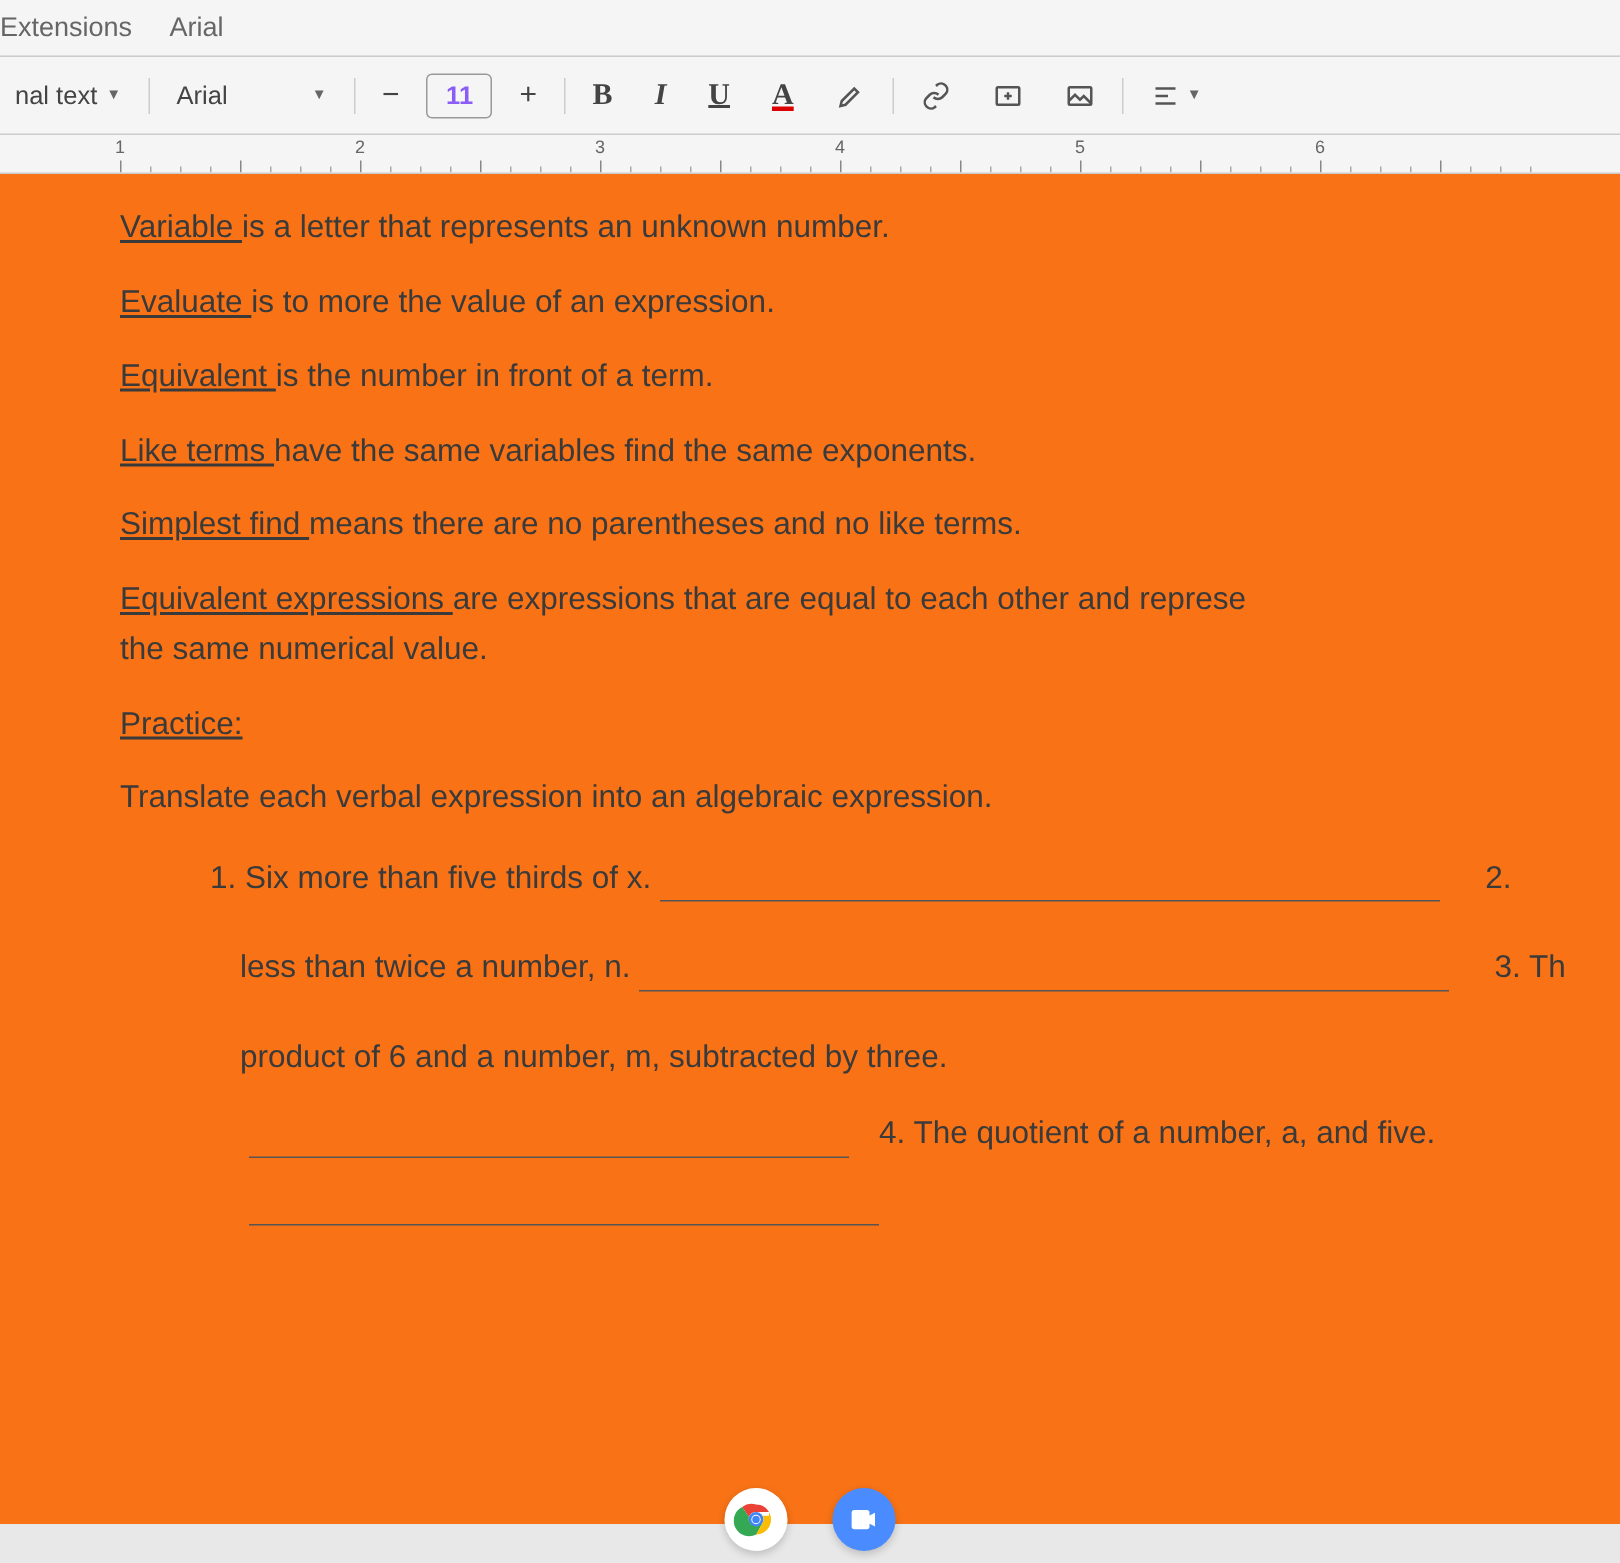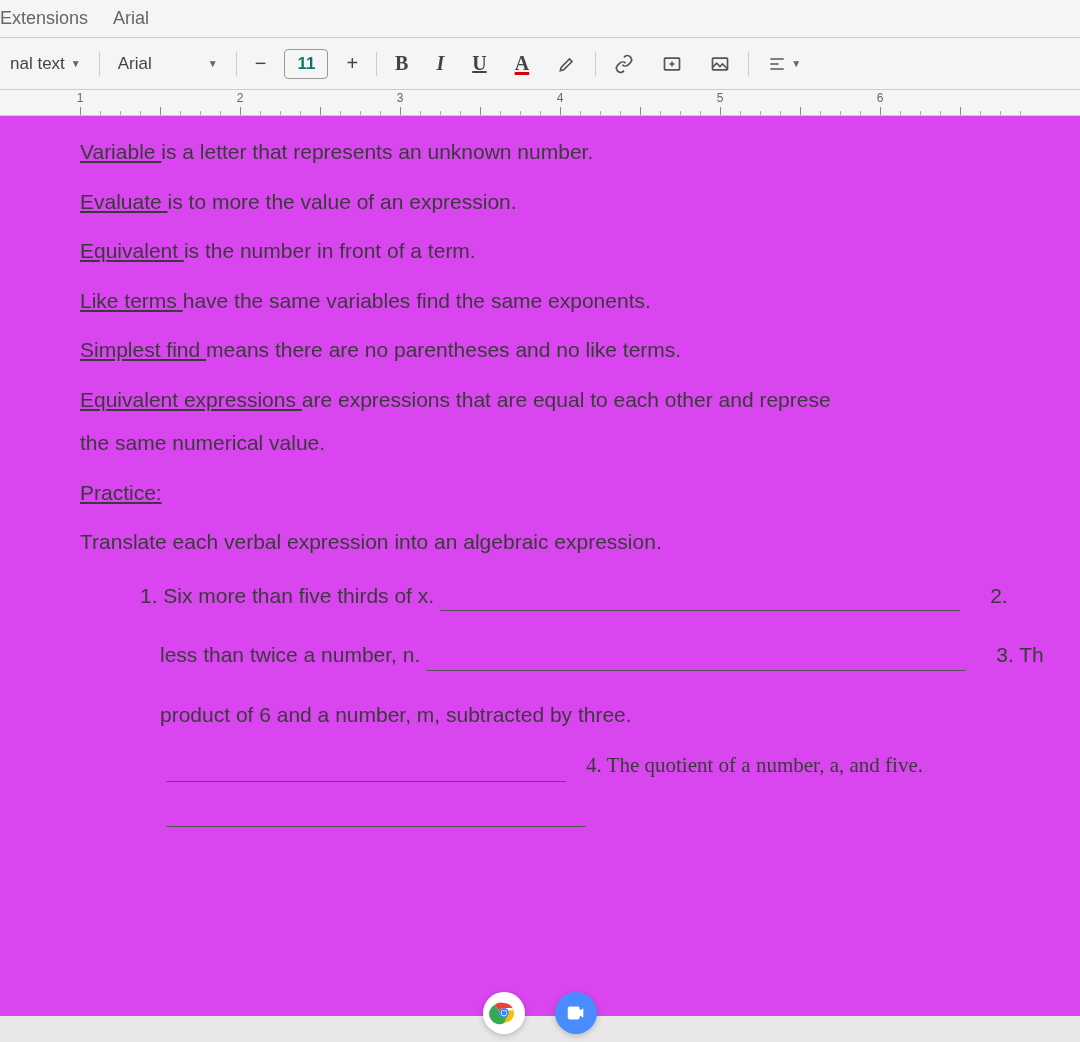--- a/index.html
+++ b/index.html
@@ -51,21 +51,21 @@
       color: #444;
       font-size: 20px;
       cursor: pointer;
     }
     .size-box {
       border: 1px solid #999;
       border-radius: 4px;
       padding: 4px 12px;
       font-size: 17px;
       font-weight: bold;
-      color: #0f766e;
+      color: #8b5cf6;
     }
     .fmt-btn {
       padding: 4px 10px;
       font-size: 20px;
       color: #444;
       cursor: pointer;
       font-family: "Times New Roman", serif;
     }
     .fmt-btn.bold { font-weight: bold; }
     .fmt-btn.italic { font-style: italic; font-weight: bold; }
@@ -99,21 +99,21 @@
       background: #aaa;
     }
     .tick-label {
       position: absolute;
       bottom: 10px;
       font-size: 12px;
       color: #666;
       transform: translateX(-50%);
     }
     .document {
-      background: #d946ef;
+      background: #f97316;
       padding: 20px 0 40px 80px;
       min-height: 900px;
       color: #3a3a3a;
       font-size: 21px;
       line-height: 1.5;
     }
     .doc-line {
       margin-bottom: 18px;
     }
     .term {
@@ -145,21 +145,20 @@
     }
     .practice-indent2 {
       margin-left: 60px;
       margin-bottom: 20px;
     }
     .practice-item4 {
       margin-left: 60px;
       display:flex;
       align-items:flex-end;
       margin-bottom: 20px;
-      font-family: Liberation Serif, serif;
     }
     .blank-only {
       margin-left: 60px;
       margin-bottom: 30px;
     }
     .blank-only .blank { min-width: 420px; }
     .dock {
       position: absolute;
       bottom: 8px;
       left: 50%;
@@ -310,21 +309,21 @@
   </div>
   <div class="doc-line">
     <span class="term">Equivalent </span><span>is the number in front of a term.</span>
   </div>
   <div class="doc-line">
     <span class="term">Like terms </span><span>have the same variables find the same exponents.</span>
   </div>
   <div class="doc-line">
     <span class="term">Simplest find </span><span>means there are no parentheses and no like terms.</span>
   </div>
-  <div class="doc-line" style="margin-bottom:12px;">
+  <div class="doc-line" style="margin-bottom:2px;">
     <span class="term">Equivalent expressions </span><span>are expressions that are equal to each other and represe</span>
   </div>
   <div class="doc-line">the same  numerical value.</div>
 
   <div class="practice-header">Practice:</div>
   <div class="instruction">Translate each verbal expression into an algebraic expression.</div>
 
   <div class="practice-item">
     <span>1. Six more than five thirds of x.</span>
     <span class="blank" style="min-width:520px;"></span>

